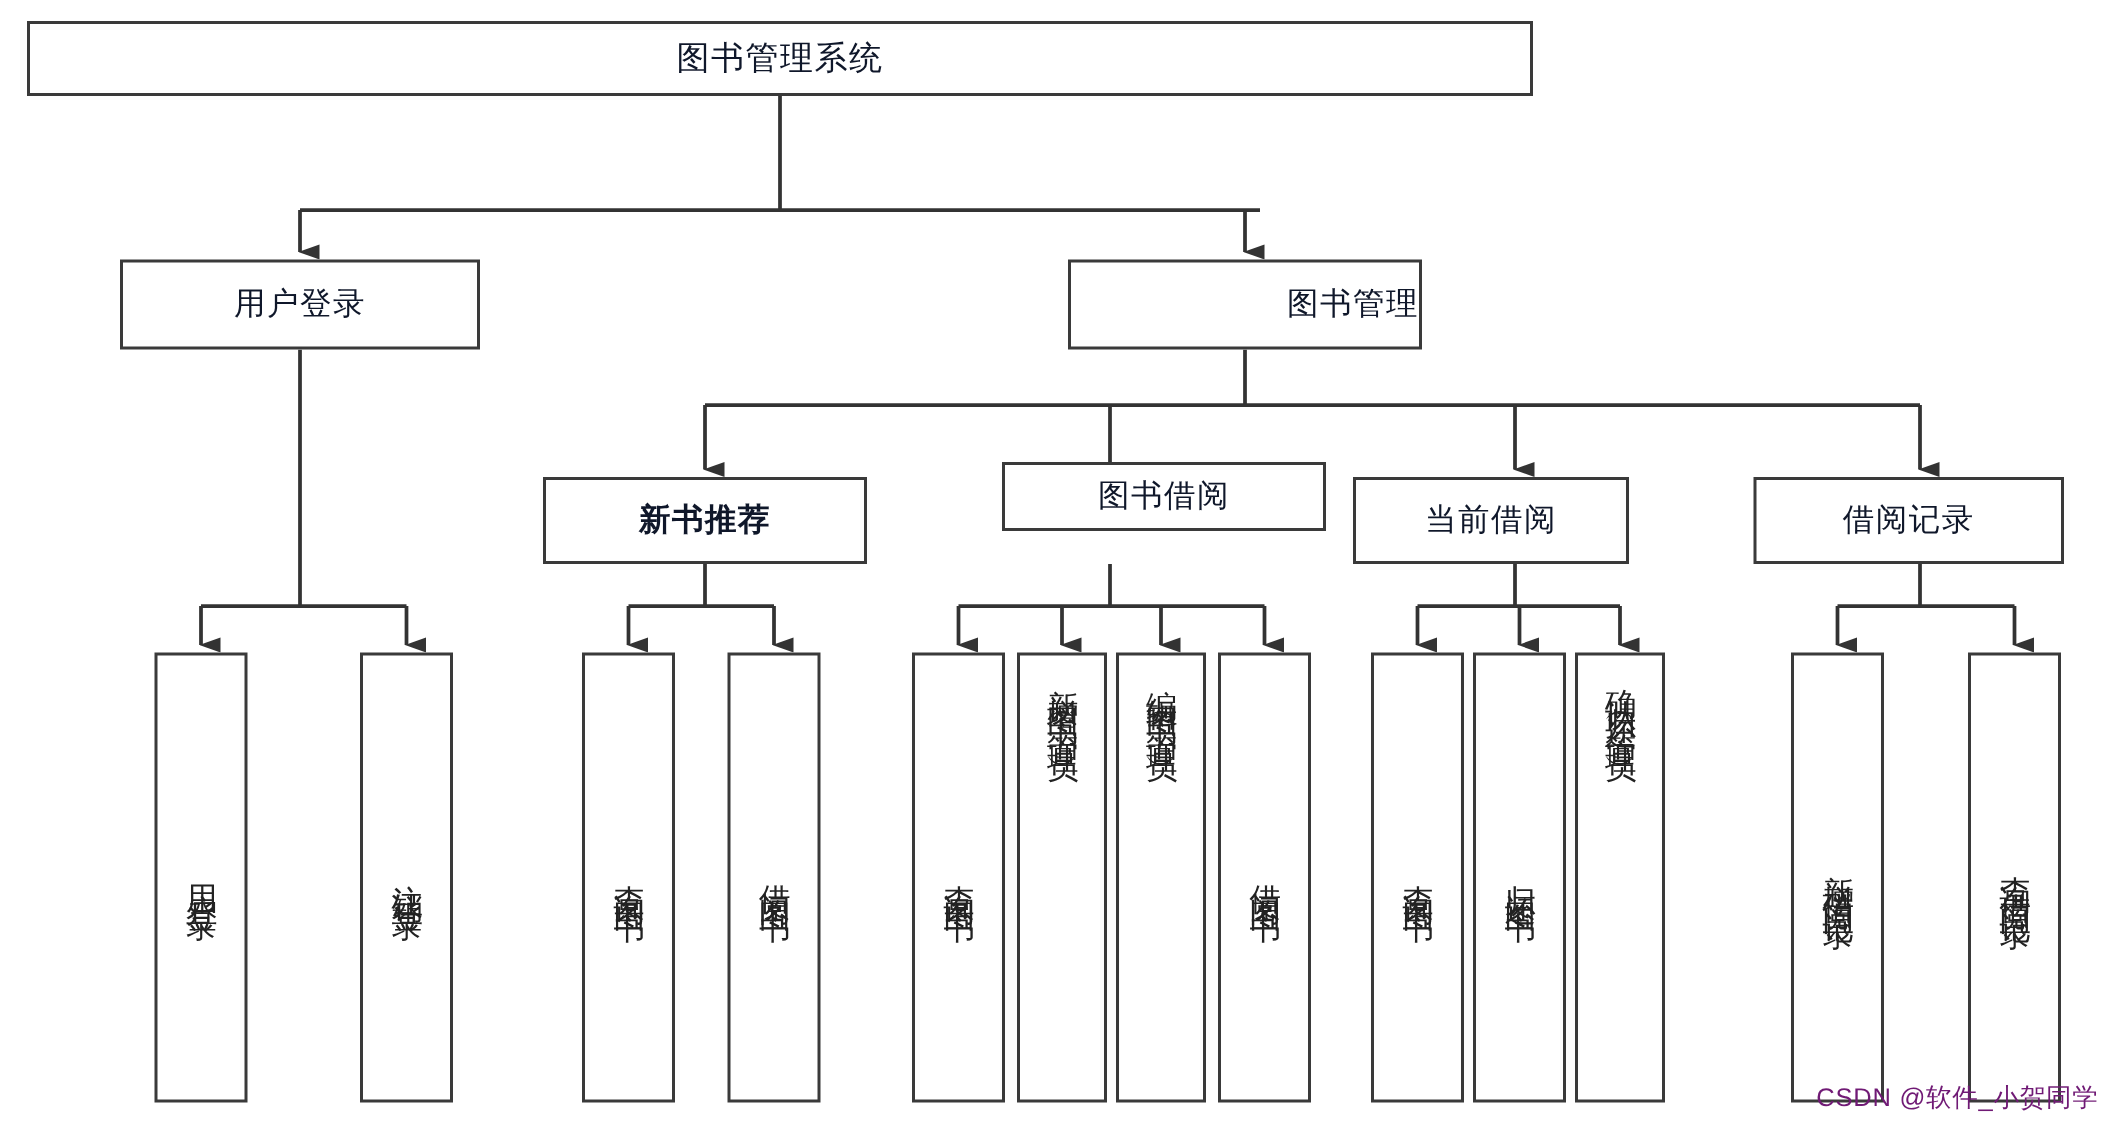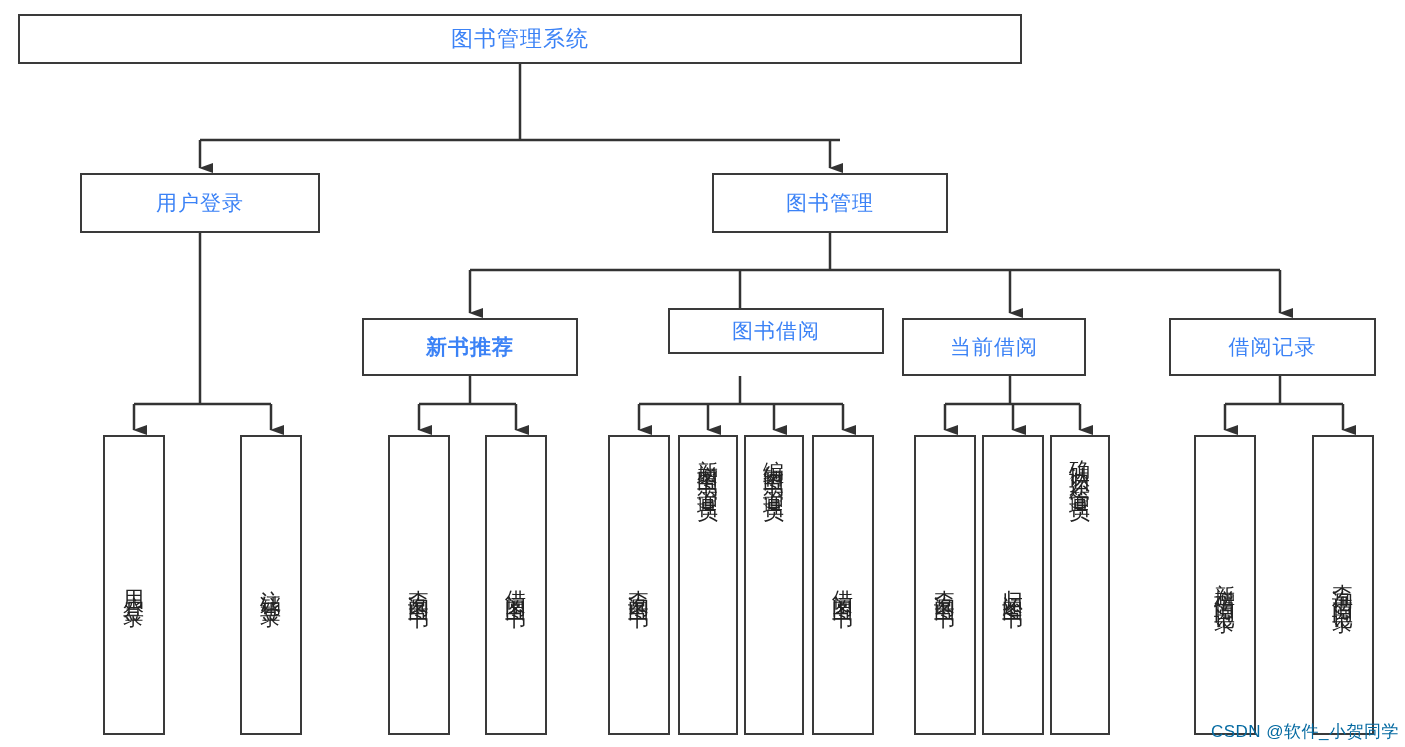--- a/index.html
+++ b/index.html
@@ -34,21 +34,21 @@
     align-items: center;
     justify-content: center;
     color: #000000;
     z-index: 2;
   }
   .node .label {
     font-size: 21px;
     line-height: 1.15;
     letter-spacing: 1px;
     white-space: nowrap;
-    color: #3b82f6;
+    color: #0f172a;
   }
   .node-root .label { font-size: 22px; }
   .leaf {
     position: absolute;
     box-sizing: border-box;
     background: #ffffff;
     border: 2px solid #3a3a3a;
     display: flex;
     justify-content: center;
     z-index: 2;
@@ -63,21 +63,21 @@
     white-space: nowrap;
     display: block;
   }
   .leaf-mid { align-items: center; }
   .leaf-top { align-items: flex-start; padding-top: 6px; }
   .watermark {
     position: absolute;
     right: 6px;
     bottom: 4px;
     font-size: 17px;
-    color: #0369a1;
+    color: #701a75;
     letter-spacing: 0.5px;
     z-index: 5;
     white-space: nowrap;
   }
 </style>
 </head>
 <body>
 
 <div id="canvas">
 
@@ -131,21 +131,21 @@
     </g>
   </svg>
 
   <div class="node node-root" style="left:18px; top:14px; width:1004px; height:50px;">
     <span class="label">图书管理系统</span>
   </div>
 
   <div class="node" style="left:80px; top:173px; width:240px; height:60px;">
     <span class="label">用户登录</span>
   </div>
-  <div class="node" style="left:712px; top:173px; width:236px; height:60px;">
+  <div class="node" style="left:712px; top:173px; width:236px; height:60px;justify-content:flex-end;">
     <span class="label">图书管理</span>
   </div>
 
   <div class="node" style="left:362px; top:318px; width:216px; height:58px;font-weight:bold;">
     <span class="label">新书推荐</span>
   </div>
   <div class="node" style="left:632px; top:308px; width:216px; height:46px;margin-left:36px;">
     <span class="label">图书借阅</span>
   </div>
   <div class="node" style="left:902px; top:318px; width:184px; height:58px;">

